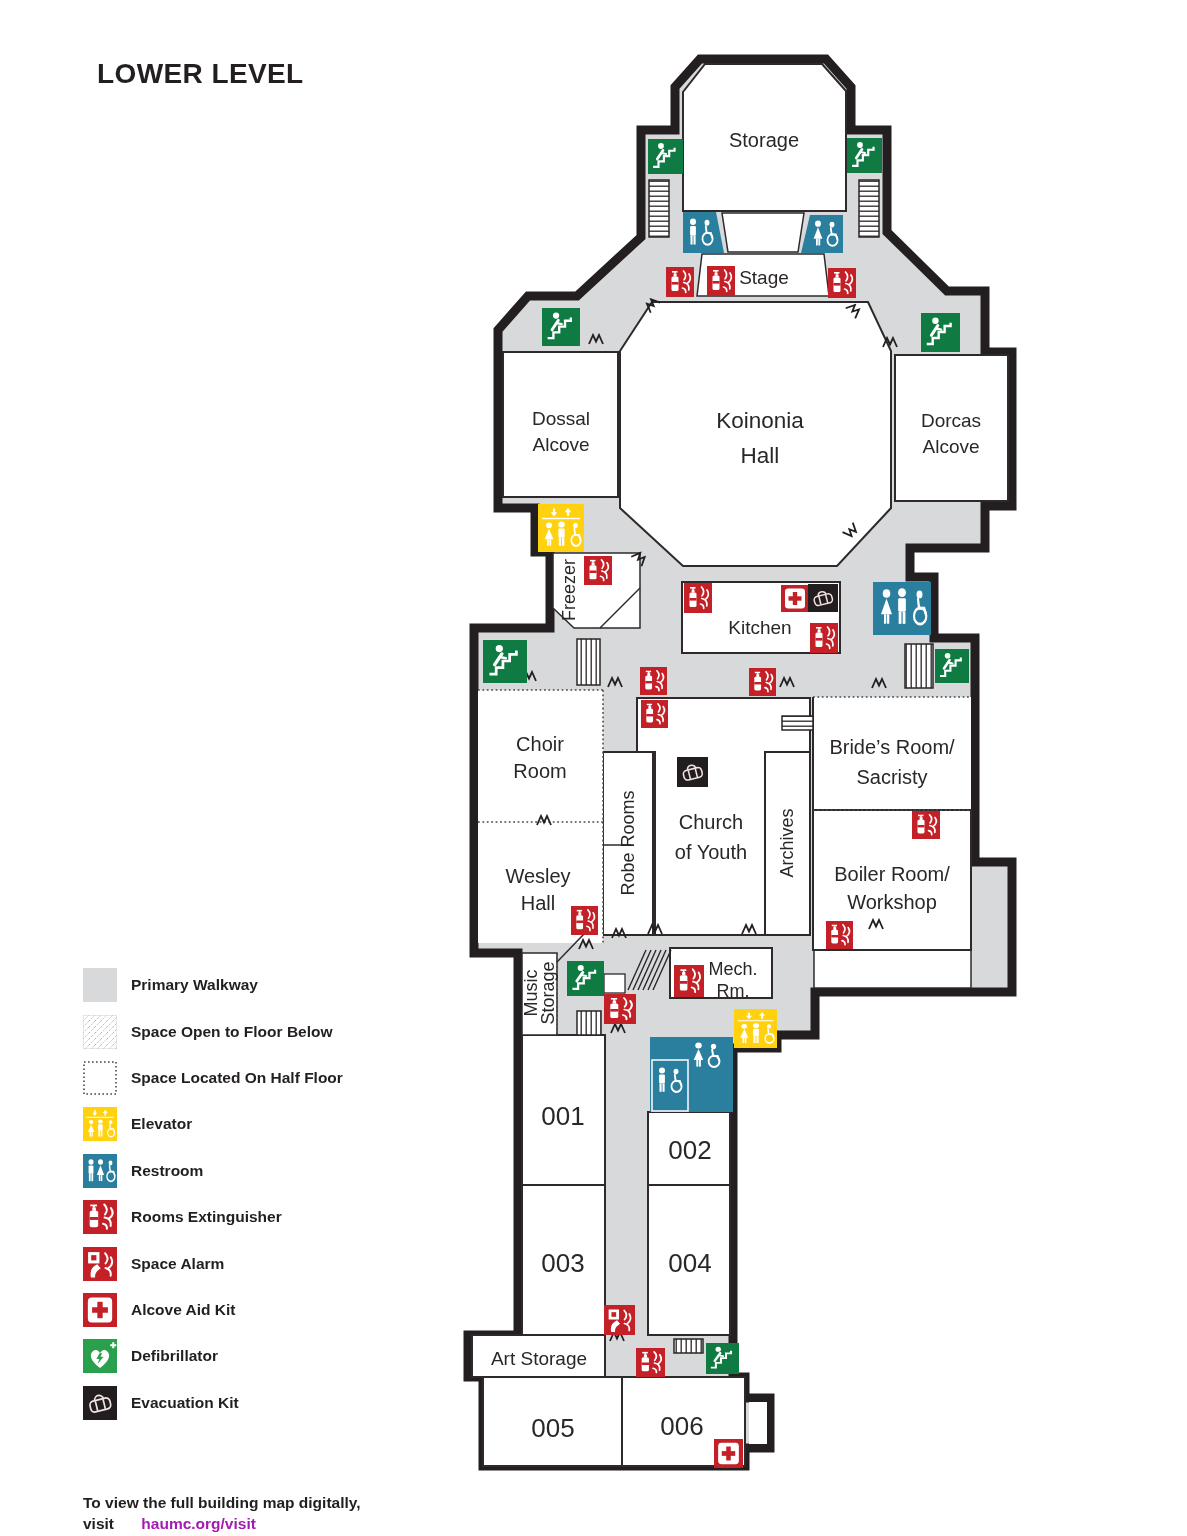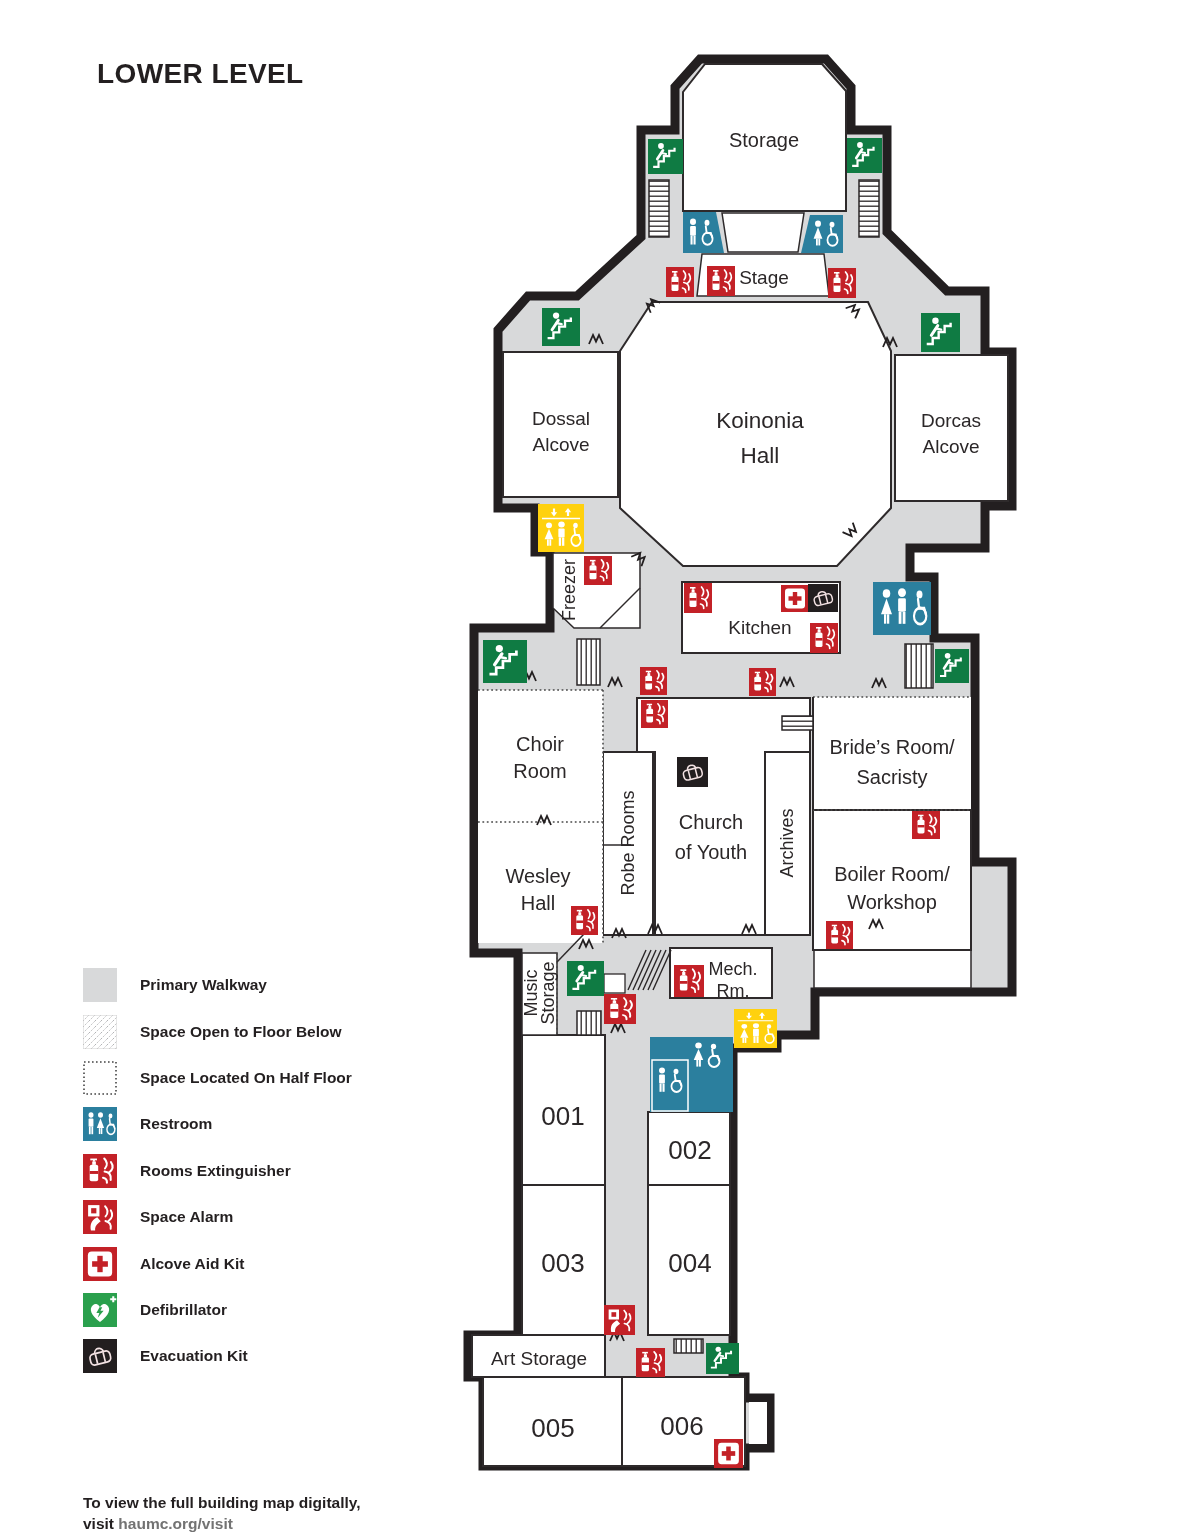--- a/index.html
+++ b/index.html
@@ -6,23 +6,23 @@
   .canvas{position:relative;width:1067px;height:1536px;background:#fff;overflow:hidden;
           font-family:"Liberation Sans",sans-serif;color:#231f20;}
   .title{position:absolute;left:97px;top:58px;font-size:28px;font-weight:800;letter-spacing:.4px;}
   .plan{position:absolute;left:0;top:0;}
   .plan text{font-family:"Liberation Sans",sans-serif;fill:#2b2728;text-anchor:middle;dominant-baseline:central;}
   .rm{font-size:20px;} .rm-lg{font-size:22.5px;} .rm-md{font-size:19px;}
   .rm-sm{font-size:18px;} .rm-num{font-size:26px;}
   .legend{position:absolute;left:83px;top:962px;}
   .legend-item{display:flex;align-items:center;height:46.4px;}
   .legend-item .sw{width:34px;height:34px;flex:0 0 34px;}
-  .legend-item .lab{margin-left:23px;font-size:15.5px;font-weight:700;}
+  .legend-item .lab{margin-left:14px;font-size:15.5px;font-weight:700;}
   .footer{position:absolute;left:83px;top:1492px;font-size:15.5px;font-weight:700;line-height:1.38;}
-  .footer .link{color:#737373;cursor:pointer;}
+  .footer .link{color:#a21caf;cursor:pointer;margin-left:23px;}
 </style>
 </head>
 <body>
 
 <div class="canvas">
 
   <div class="title">LOWER LEVEL</div>
 
   <svg class="plan" width="1187" height="1536" viewBox="0 0 1187 1536">
     <defs>
@@ -338,20 +338,26 @@
       <span class="lab">Space Open to Floor Below</span>
     </div>
     <div class="legend-item">
       <svg class="sw" viewBox="0 0 34 34">
         <rect x="1" y="1" width="32" height="32" fill="#fff" stroke="#444" stroke-width="1.6" stroke-dasharray="1.6,2.4"></rect>
         </svg>
       <span class="lab">Space Located On Half Floor</span>
     </div>
     <div class="legend-item">
       <svg class="sw" viewBox="0 0 34 34">
+          <use href="#sym-elevator" width="34" height="34"></use>
+        </svg>
+      <span class="lab">Elevator</span>
+    </div>
+    <div class="legend-item">
+      <svg class="sw" viewBox="0 0 34 34">
         <rect width="34" height="34" fill="#2b7f9e"></rect>
         <use href="#sym-man" x="3" y="4" width="10" height="27"></use>
         <use href="#sym-woman" x="12.5" y="4" width="10" height="27"></use>
         <use href="#sym-wheel" x="22" y="5" width="11" height="26"></use>
         </svg>
       <span class="lab">Restroom</span>
     </div>
     <div class="legend-item">
       <svg class="sw" viewBox="0 0 34 34">
           <use href="#sym-ext" width="34" height="34"></use>

